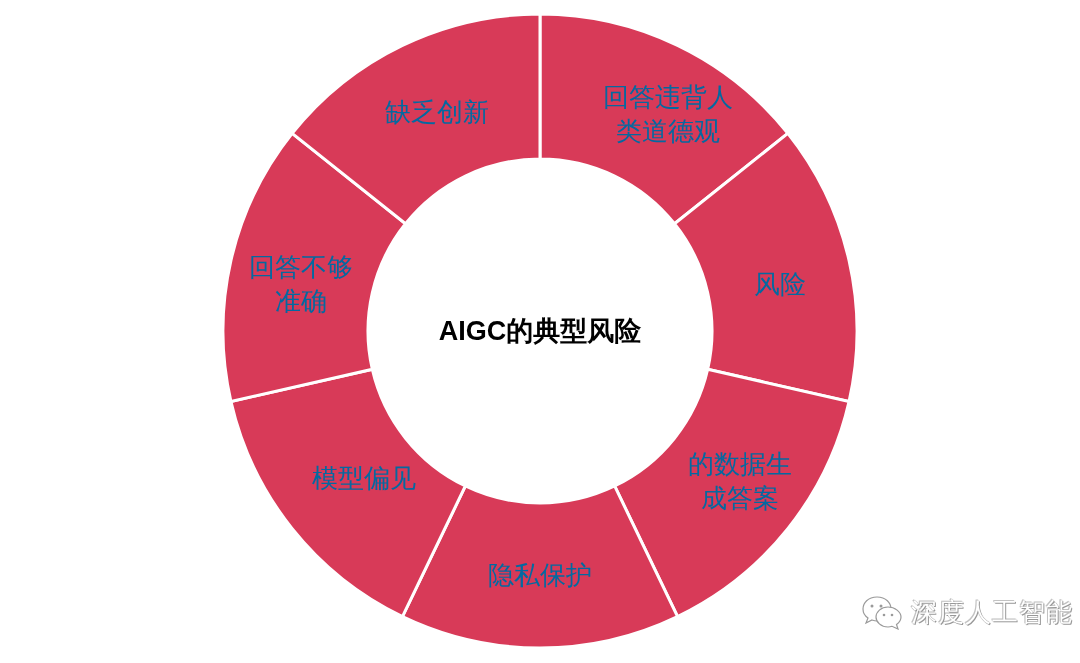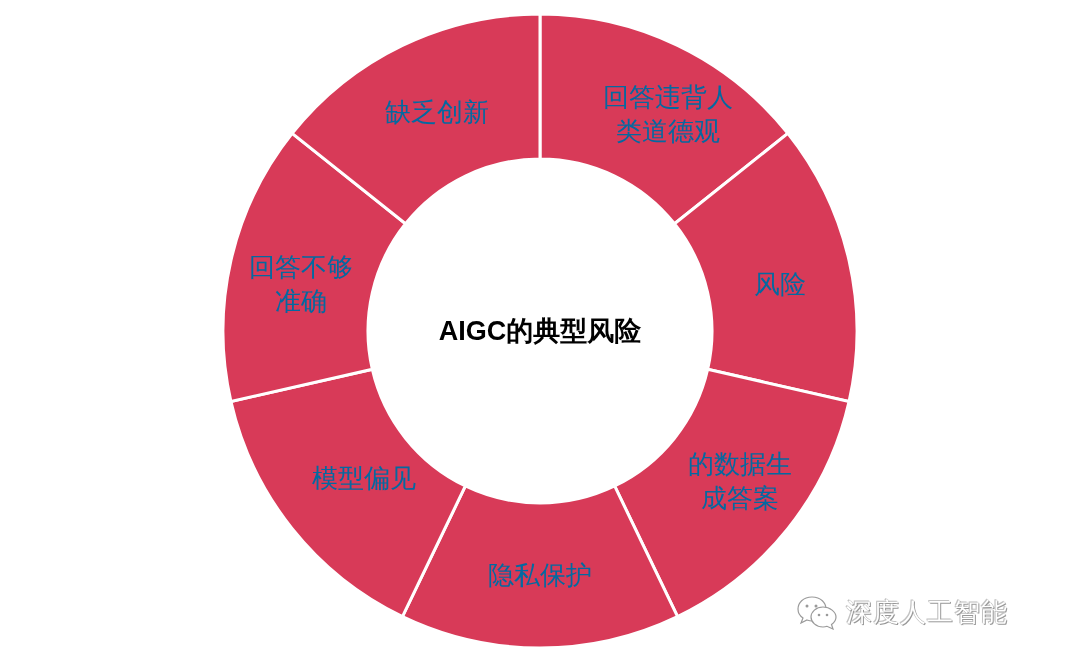--- a/index.html
+++ b/index.html
@@ -4,21 +4,21 @@
   <style>
     html, body { margin: 0; padding: 0; background: #ffffff; }
     body { width: 1080px; height: 663px; position: relative; overflow: hidden;
            font-family: "DejaVu Sans", "Liberation Sans", sans-serif; }
     #ring { position: absolute; left: 0; top: 0; }
     .seg-label { position: absolute; color: #0369a1; font-size: 26px; line-height: 34px;
                  text-align: center; white-space: nowrap; transform: translate(-50%, -50%); }
     .center-title { position: absolute; left: 540px; top: 331px; transform: translate(-50%, -50%);
                     font-family: "Liberation Sans", "DejaVu Sans", sans-serif; font-weight: bold;
                     font-size: 27px; color: #000000; white-space: nowrap; }
-    .watermark { position: absolute; left: 796px; top: 594px; display: flex; align-items: center; gap: 6px; }
+    .watermark { position: absolute; left: 861px; top: 594px; display: flex; align-items: center; gap: 6px; }
     .watermark-text { font-size: 26px; color: #ffffff; letter-spacing: 1px;
                       text-shadow: 0 0 1px #8a8a8a, 1px 1px 0 #9a9a9a, -1px -1px 0 #c8c8c8; }
   </style>
 </head>
 <body>
 
 <svg id="ring" width="1080" height="663" viewBox="0 0 1080 663">
     <path d="M540,14 A317,317 0 0 1 787.8405799423655,133.35373281078145 L674.4750149845011,223.75975408029782 A172,172 0 0 0 540,159 Z" fill="#d83a58" stroke="#ffffff" stroke-width="3"></path>
     <path d="M787.8405799423655,133.35373281078145 A317,317 0 0 1 849.0521481616381,401.53913606415165 L707.6876008952737,369.27360064048605 A172,172 0 0 0 674.4750149845011,223.75975408029782 Z" fill="#d83a58" stroke="#ffffff" stroke-width="3"></path>
     <path d="M849.0521481616381,401.53913606415165 A317,317 0 0 1 677.541145300266,616.6071311250669 L614.62800312822,485.9666452792161 A172,172 0 0 0 707.6876008952737,369.27360064048605 Z" fill="#d83a58" stroke="#ffffff" stroke-width="3"></path>

